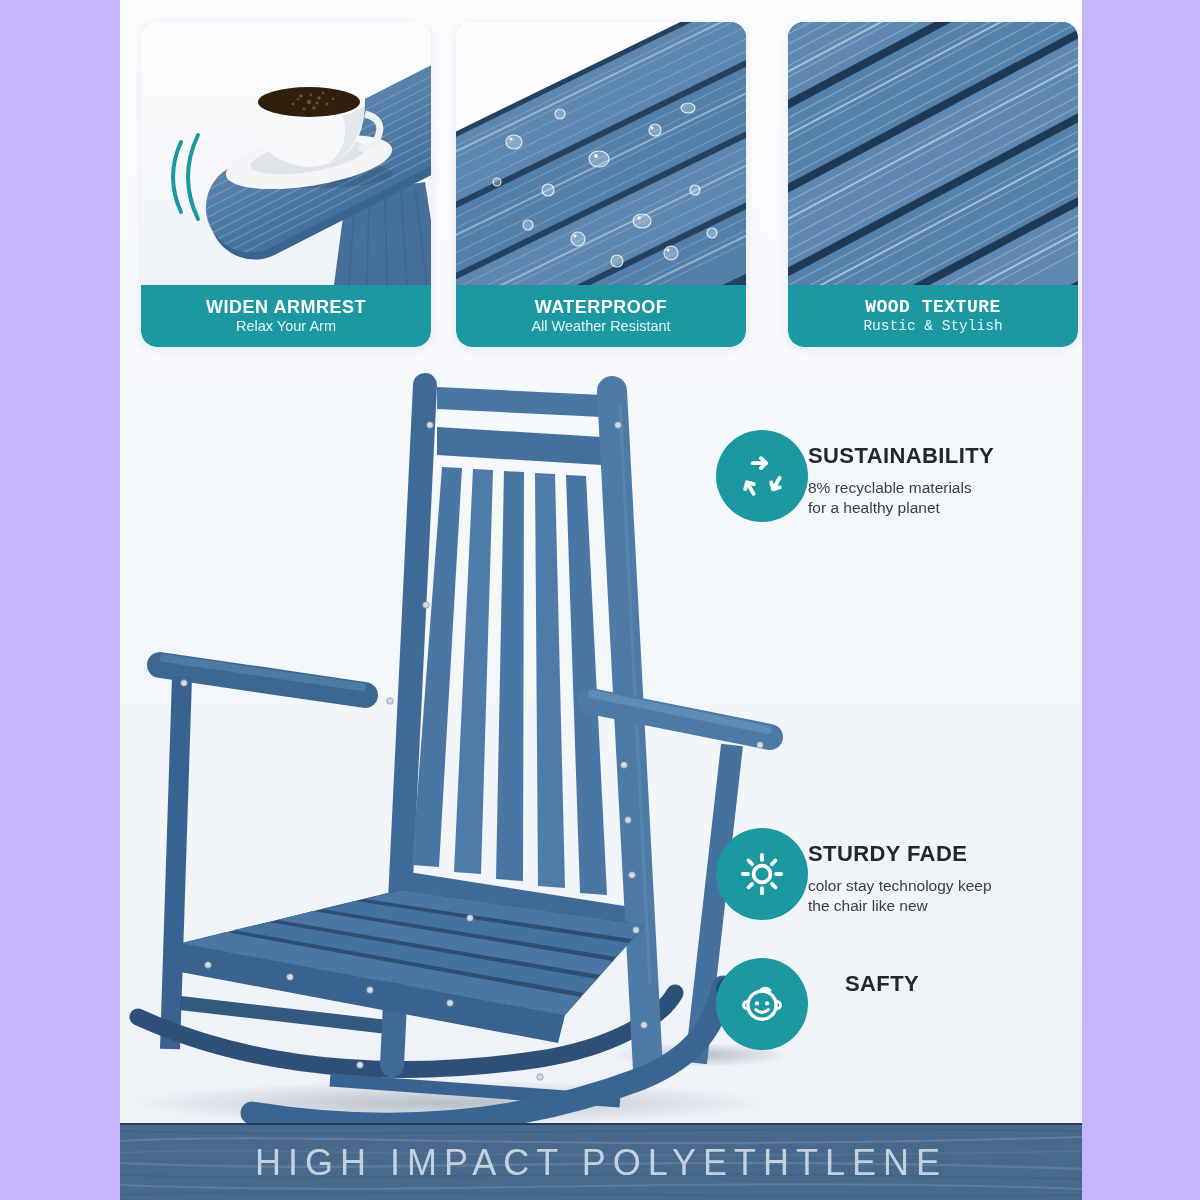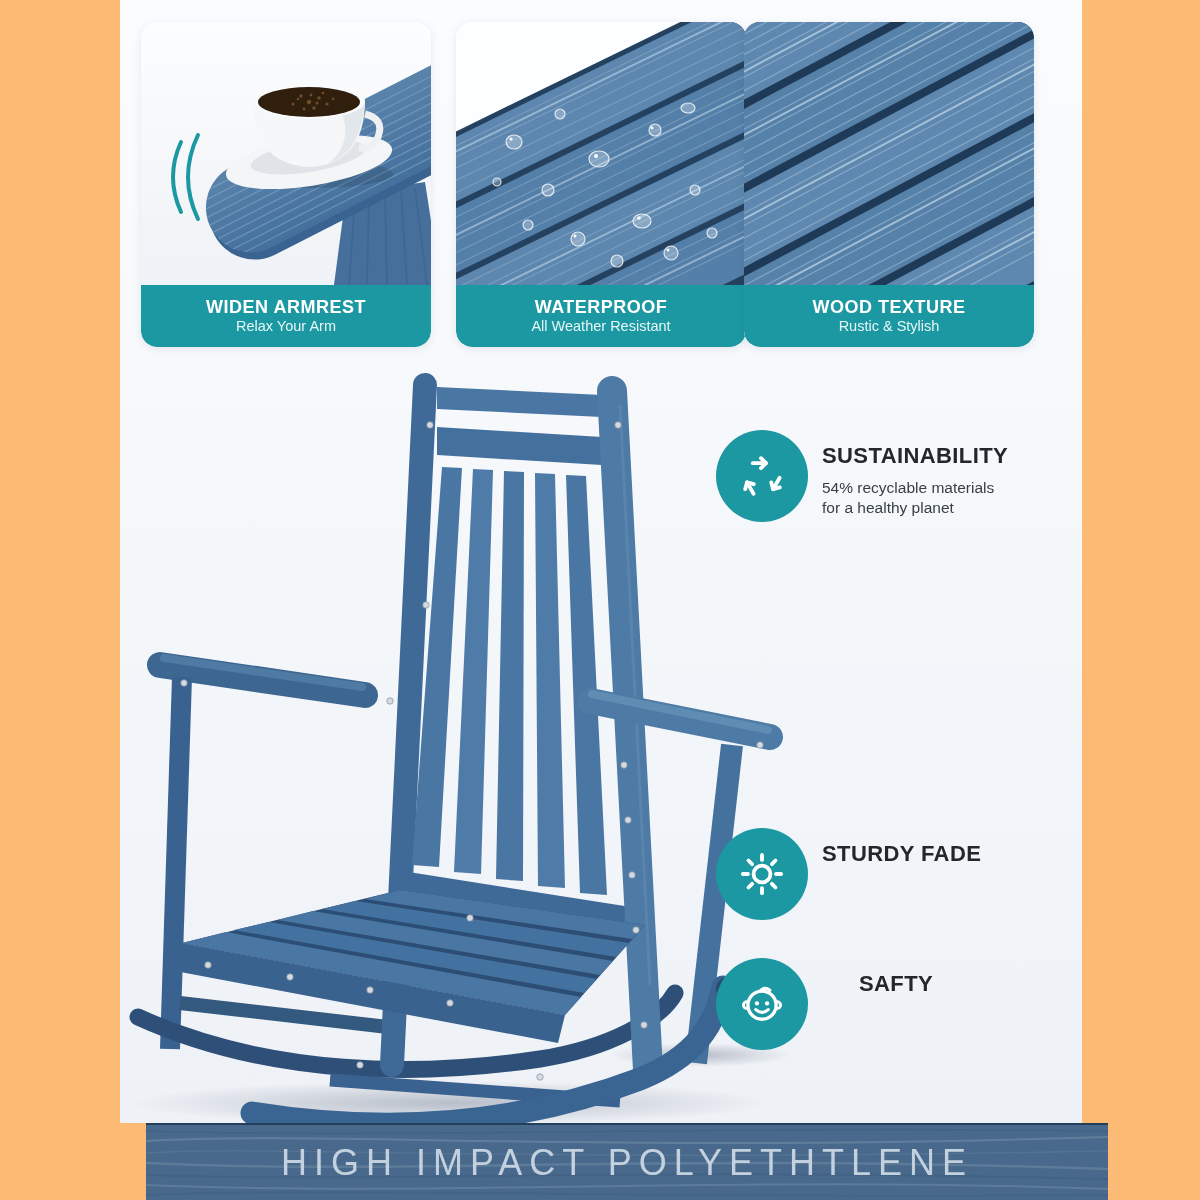--- a/index.html
+++ b/index.html
@@ -1,40 +1,40 @@
 <!DOCTYPE html>
 <html><head>
 <meta charset="utf-8">
 <style>
   html,body{margin:0;padding:0;background:#ffffff;}
-  .page{position:relative;width:1200px;height:1200px;background:#fdba74;overflow:hidden;
+  .page{position:relative;width:1200px;height:1200px;background:#c4b5fd;overflow:hidden;
         font-family:"Liberation Sans","DejaVu Sans",sans-serif;}
   .panel{position:absolute;left:120px;top:0;width:962px;height:1123px;
          background:linear-gradient(180deg,#fbfcfe 0%,#f4f7fa 55%,#eef1f6 100%);}
   
   .card{position:absolute;top:22px;width:290px;height:325px;border-radius:16px;overflow:hidden;
         background:#fdfdfe;box-shadow:0 2px 8px rgba(40,60,90,.10);}
   .card-img{position:absolute;top:0;left:0;width:290px;height:263px;}
   .card-banner{position:absolute;left:0;right:0;bottom:0;height:62px;background:#1b98a1;
         display:flex;flex-direction:column;align-items:center;justify-content:center;
         border-radius:0 0 16px 16px;}
   .card-title{font-size:18px;font-weight:bold;color:#ffffff;letter-spacing:.5px;line-height:1.1;}
   .card-sub{font-size:14.5px;color:#e6f7f8;margin-top:0;}
   
   .feature{position:absolute;left:716px;width:372px;display:flex;}
   .fi-circle{width:92px;height:92px;border-radius:50%;background:#1b98a1;flex:0 0 92px;
         display:flex;align-items:center;justify-content:center;}
-  .fi-text{margin-left:14px;padding-top:13px;}
+  .fi-text{padding-top:13px;}
   .fi-title{font-size:22px;font-weight:bold;color:#23262b;letter-spacing:.4px;}
   .fi-desc{margin-top:9px;font-size:15.5px;line-height:19.5px;color:#383e45;}
   
   .chair-svg{position:absolute;left:120px;top:365px;pointer-events:none;}
   
   .bottom-banner{position:absolute;left:120px;top:1123px;width:962px;height:77px;
-        background:#48698b;border-top:2px solid #243f5b;overflow:hidden;box-sizing:border-box;margin-left:26px;}
+        background:#48698b;border-top:2px solid #243f5b;overflow:hidden;box-sizing:border-box;}
   .bb-grain{position:absolute;left:0;top:0;}
   .bb-text{position:absolute;inset:0;display:flex;align-items:center;justify-content:center;
         font-size:36px;letter-spacing:7px;font-weight:400;color:rgba(208,221,232,.9);}
 </style>
 </head>
 <body>
 
 <div class="page">
   <div class="panel"></div>
 
@@ -183,21 +183,21 @@
           <circle cx="212" cy="228" r="1.5"></circle>
           <circle cx="196" cy="106" r="1.4"></circle>
       </g>
     </svg>
     <div class="card-banner">
       <div class="card-title">WATERPROOF</div>
       <div class="card-sub">All Weather Resistant</div>
     </div>
   </div>
 
-  <div class="card" style="left:744px;">
+  <div class="card" style="left:788px;font-family:Liberation Mono, monospace;">
     <svg class="card-img" viewBox="0 0 290 263">
       <rect width="290" height="263" fill="#1f3a56"></rect>
       <g transform="rotate(-28 145 131)">
         <g>
           <rect x="-90" y="-50" width="540" height="66" fill="#5e88af"></rect>
           <rect x="-90" y="24" width="540" height="66" fill="#5681a9"></rect>
           <rect x="-90" y="98" width="540" height="66" fill="#5e88af"></rect>
           <rect x="-90" y="172" width="540" height="66" fill="#5681a9"></rect>
           <rect x="-90" y="246" width="540" height="66" fill="#5e88af"></rect>
         </g>
@@ -333,21 +333,21 @@
           </g>
         <g transform="rotate(240 24 26)">
             <path d="M15.8,12.6 L27.5,12.6"></path>
             <path d="M27.5,12.6 l-4.4,-4.4 M27.5,12.6 l-4.4,4.4"></path>
           </g>
       </svg>
     </div>
     <div class="fi-text">
       <div class="fi-title">SUSTAINABILITY</div>
       <div class="fi-desc">
-        <span>54% recyclable materials</span><br>
+        <span>8% recyclable materials</span><br>
         <span>for a healthy planet</span>
       </div>
     </div>
   </div>
 
 
 
   <div class="feature" style="top:828px;">
     <div class="fi-circle">
       <svg width="54" height="54" viewBox="0 0 48 48" fill="none" stroke="#ffffff" stroke-width="3.4" stroke-linecap="round">
@@ -357,20 +357,24 @@
         <line x1="24" y1="36.5" x2="24" y2="41"></line>
           <line x1="24" y1="7" x2="24" y2="11.5"></line>
         <line x1="32.8" y1="32.8" x2="36" y2="36"></line>
           <line x1="12" y1="12" x2="15.2" y2="15.2"></line>
         <line x1="32.8" y1="15.2" x2="36" y2="12"></line>
           <line x1="12" y1="36" x2="15.2" y2="32.8"></line>
       </svg>
     </div>
     <div class="fi-text">
       <div class="fi-title">STURDY FADE</div>
+      <div class="fi-desc">
+        <span>color stay technology keep</span><br>
+        <span>the chair like new</span>
+      </div>
     </div>
   </div>
 
   <div class="feature" style="top:958px;gap:37px;">
     <div class="fi-circle">
       <svg width="54" height="54" viewBox="0 0 48 48" fill="none" stroke="#ffffff" stroke-linecap="round" stroke-linejoin="round">
         <circle cx="10.5" cy="25" r="3" stroke-width="2.6"></circle>
         <circle cx="37.5" cy="25" r="3" stroke-width="2.6"></circle>
         <circle cx="24" cy="25" r="12.5" stroke-width="3" fill="#1b98a1"></circle>
         <path d="M22,12.8 q4,-5 9,-1" stroke-width="2.8"></path>

